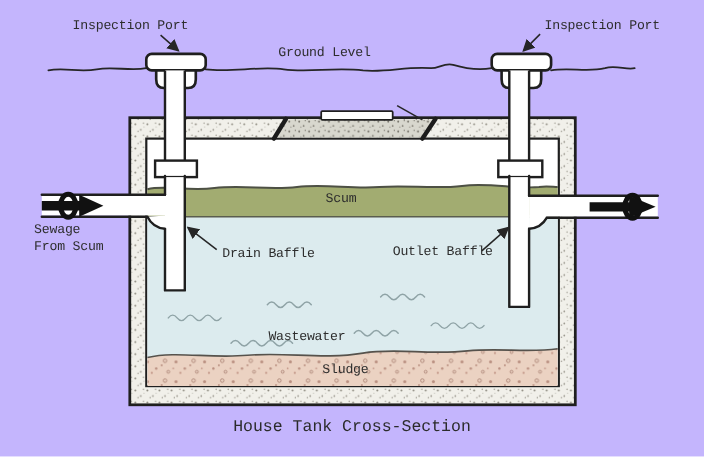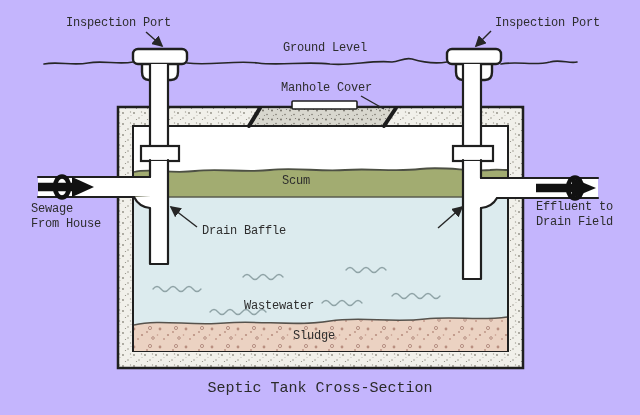--- a/index.html
+++ b/index.html
@@ -147,25 +147,23 @@
       <path d="M146,32 L162,46" marker-end="url(#ah)"></path>
       <path d="M491,31 L476,46" marker-end="url(#ah)"></path>
       <path d="M361,96 L384,109"></path>
       <path d="M197,227 L171,207" marker-end="url(#ah)"></path>
       <path d="M438,228 L462,207" marker-end="url(#ah)"></path>
     </g>
   </svg>
 
   <div class="lbl" style="left:66px;top:16px;">Inspection Port</div>
   <div class="lbl" style="left:495px;top:16px;">Inspection Port</div>
-  <div class="lbl" style="left:283px;top:41px;">Ground Level</div>
-  <div class="lbl" style="left:281px;top:81px;">Manhole Cover</div>
-  <div class="lbl" style="left:282px;top:174px;">Scum</div>
+  <div class="lbl" style="left:253px;top:41px;">Ground Level</div>
+  <div class="lbl" style="left:296px;top:174px;">Scum</div>
   <div class="lbl" style="left:31px;top:202px;">Sewage
-From House</div>
+From Scum</div>
   <div class="lbl" style="left:202px;top:224px;">Drain Baffle</div>
+  <div class="lbl" style="left:357px;top:222px;">Outlet Baffle</div>
   <div class="lbl" style="left:244px;top:299px;">Wastewater</div>
-  <div class="lbl" style="left:536px;top:200px;">Effluent to
-Drain Field</div>
   <div class="lbl" style="left:293px;top:329px;">Sludge</div>
-  <div class="lbl lbl-title">Septic Tank Cross-Section</div>
+  <div class="lbl lbl-title">House Tank Cross-Section</div>
 
 </div>
 
 </body></html>

